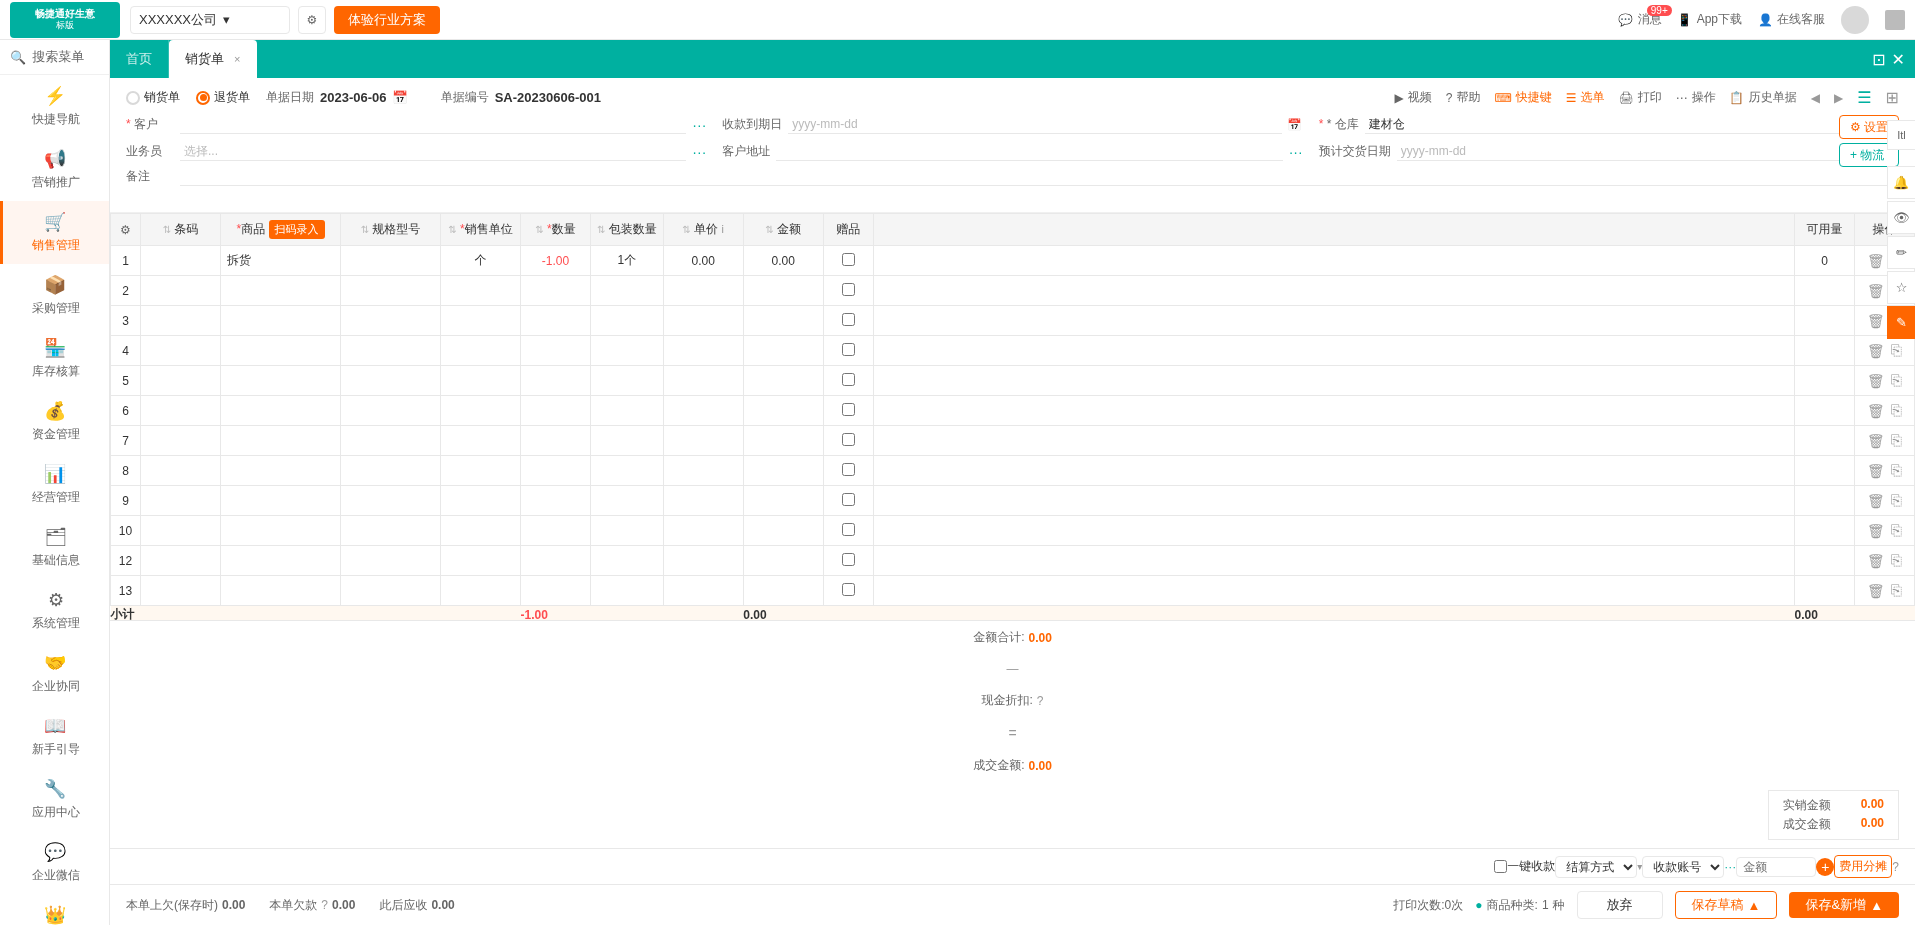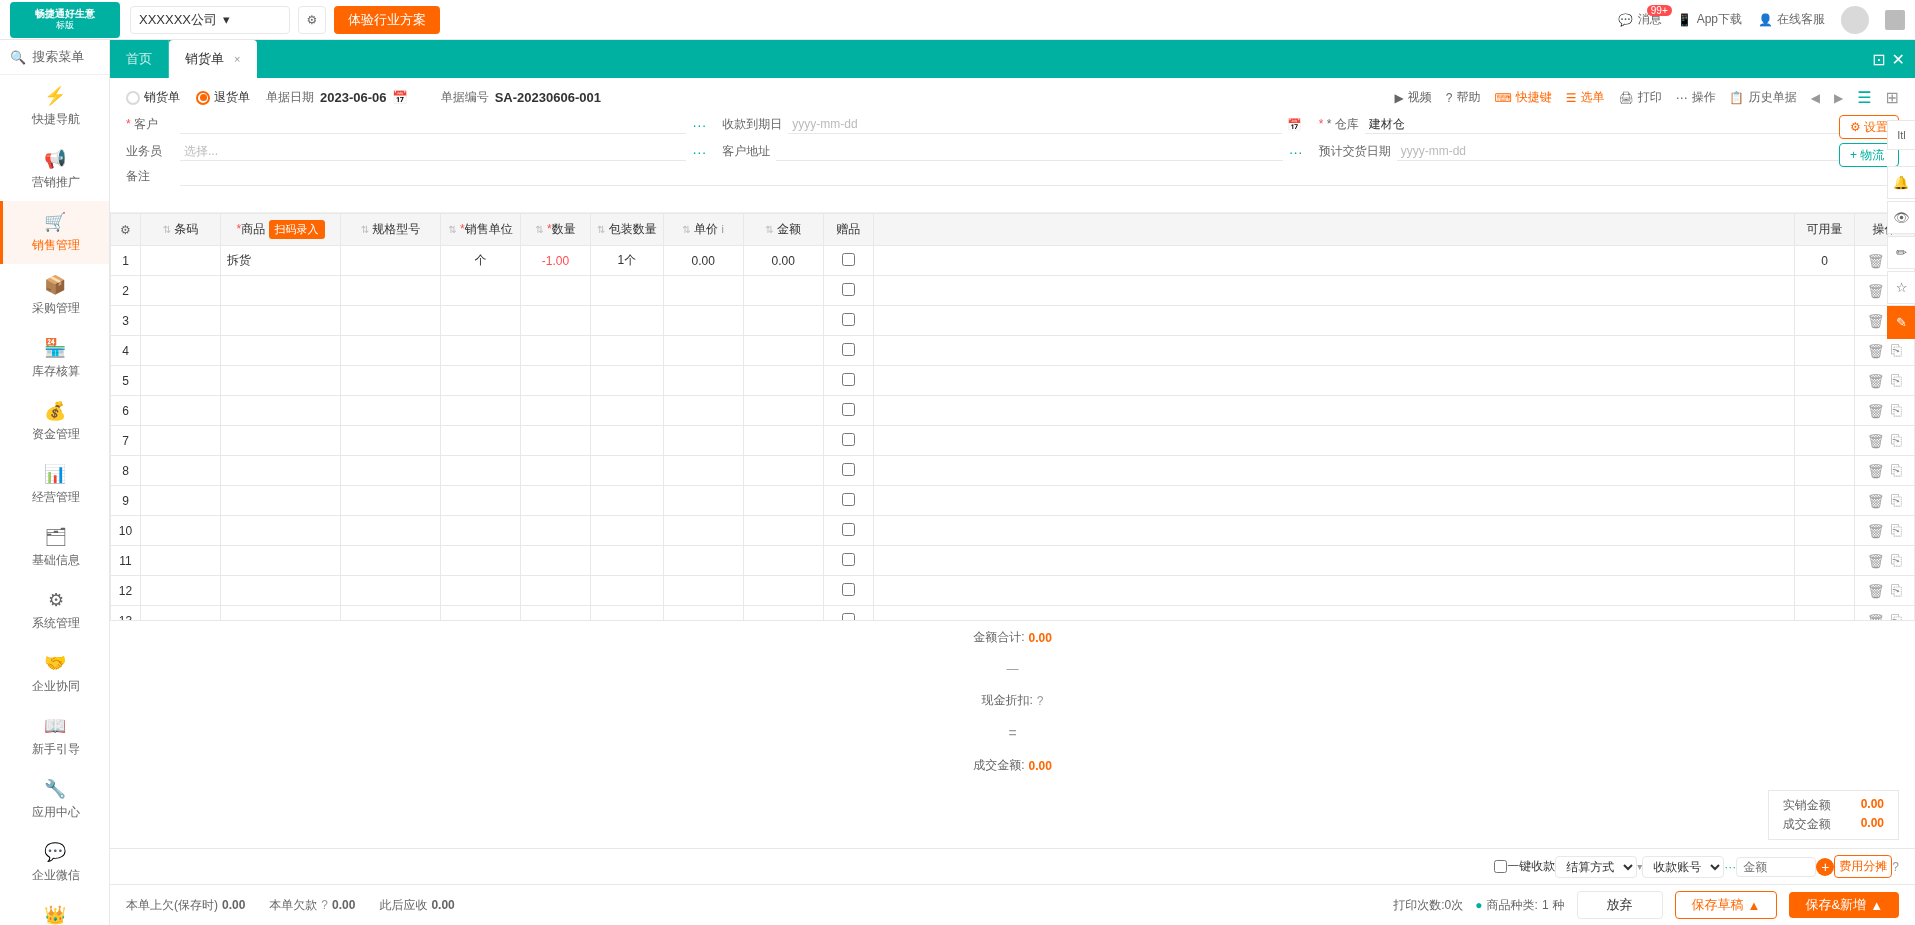--- a/index.html
+++ b/index.html
@@ -926,40 +926,20 @@
       <td style="min-width:200px;"></td>
       <td></td>
       <td>
         <div class="op-icons">
           <span class="op-icon">🗑</span>
           <span class="op-icon">⎘</span>
         </div>
       </td>
     </tr>
               <tr>
-      <td>11</td>
-      <td><input style="border: none; width: 100%; outline: none; background: transparent; font-size: 12px;" value=""></td>
-      <td style="text-align:left;"></td>
-      <td><input style="border: none; width: 100%; outline: none; background: transparent; font-size: 12px;" value=""></td>
-      <td></td>
-      <td></td>
-      <td></td>
-      <td></td>
-      <td></td>
-      <td class="checkbox-cell"><input type="checkbox" style=""></td>
-      <td style="min-width:200px;"></td>
-      <td></td>
-      <td>
-        <div class="op-icons">
-          <span class="op-icon">🗑</span>
-          <span class="op-icon">⎘</span>
-        </div>
-      </td>
-    </tr>
-              <tr>
       <td>12</td>
       <td><input style="border: none; width: 100%; outline: none; background: transparent; font-size: 12px;" value=""></td>
       <td style="text-align:left;"></td>
       <td><input style="border: none; width: 100%; outline: none; background: transparent; font-size: 12px;" value=""></td>
       <td></td>
       <td></td>
       <td></td>
       <td></td>
       <td></td>
       <td class="checkbox-cell"><input type="checkbox" style=""></td>

